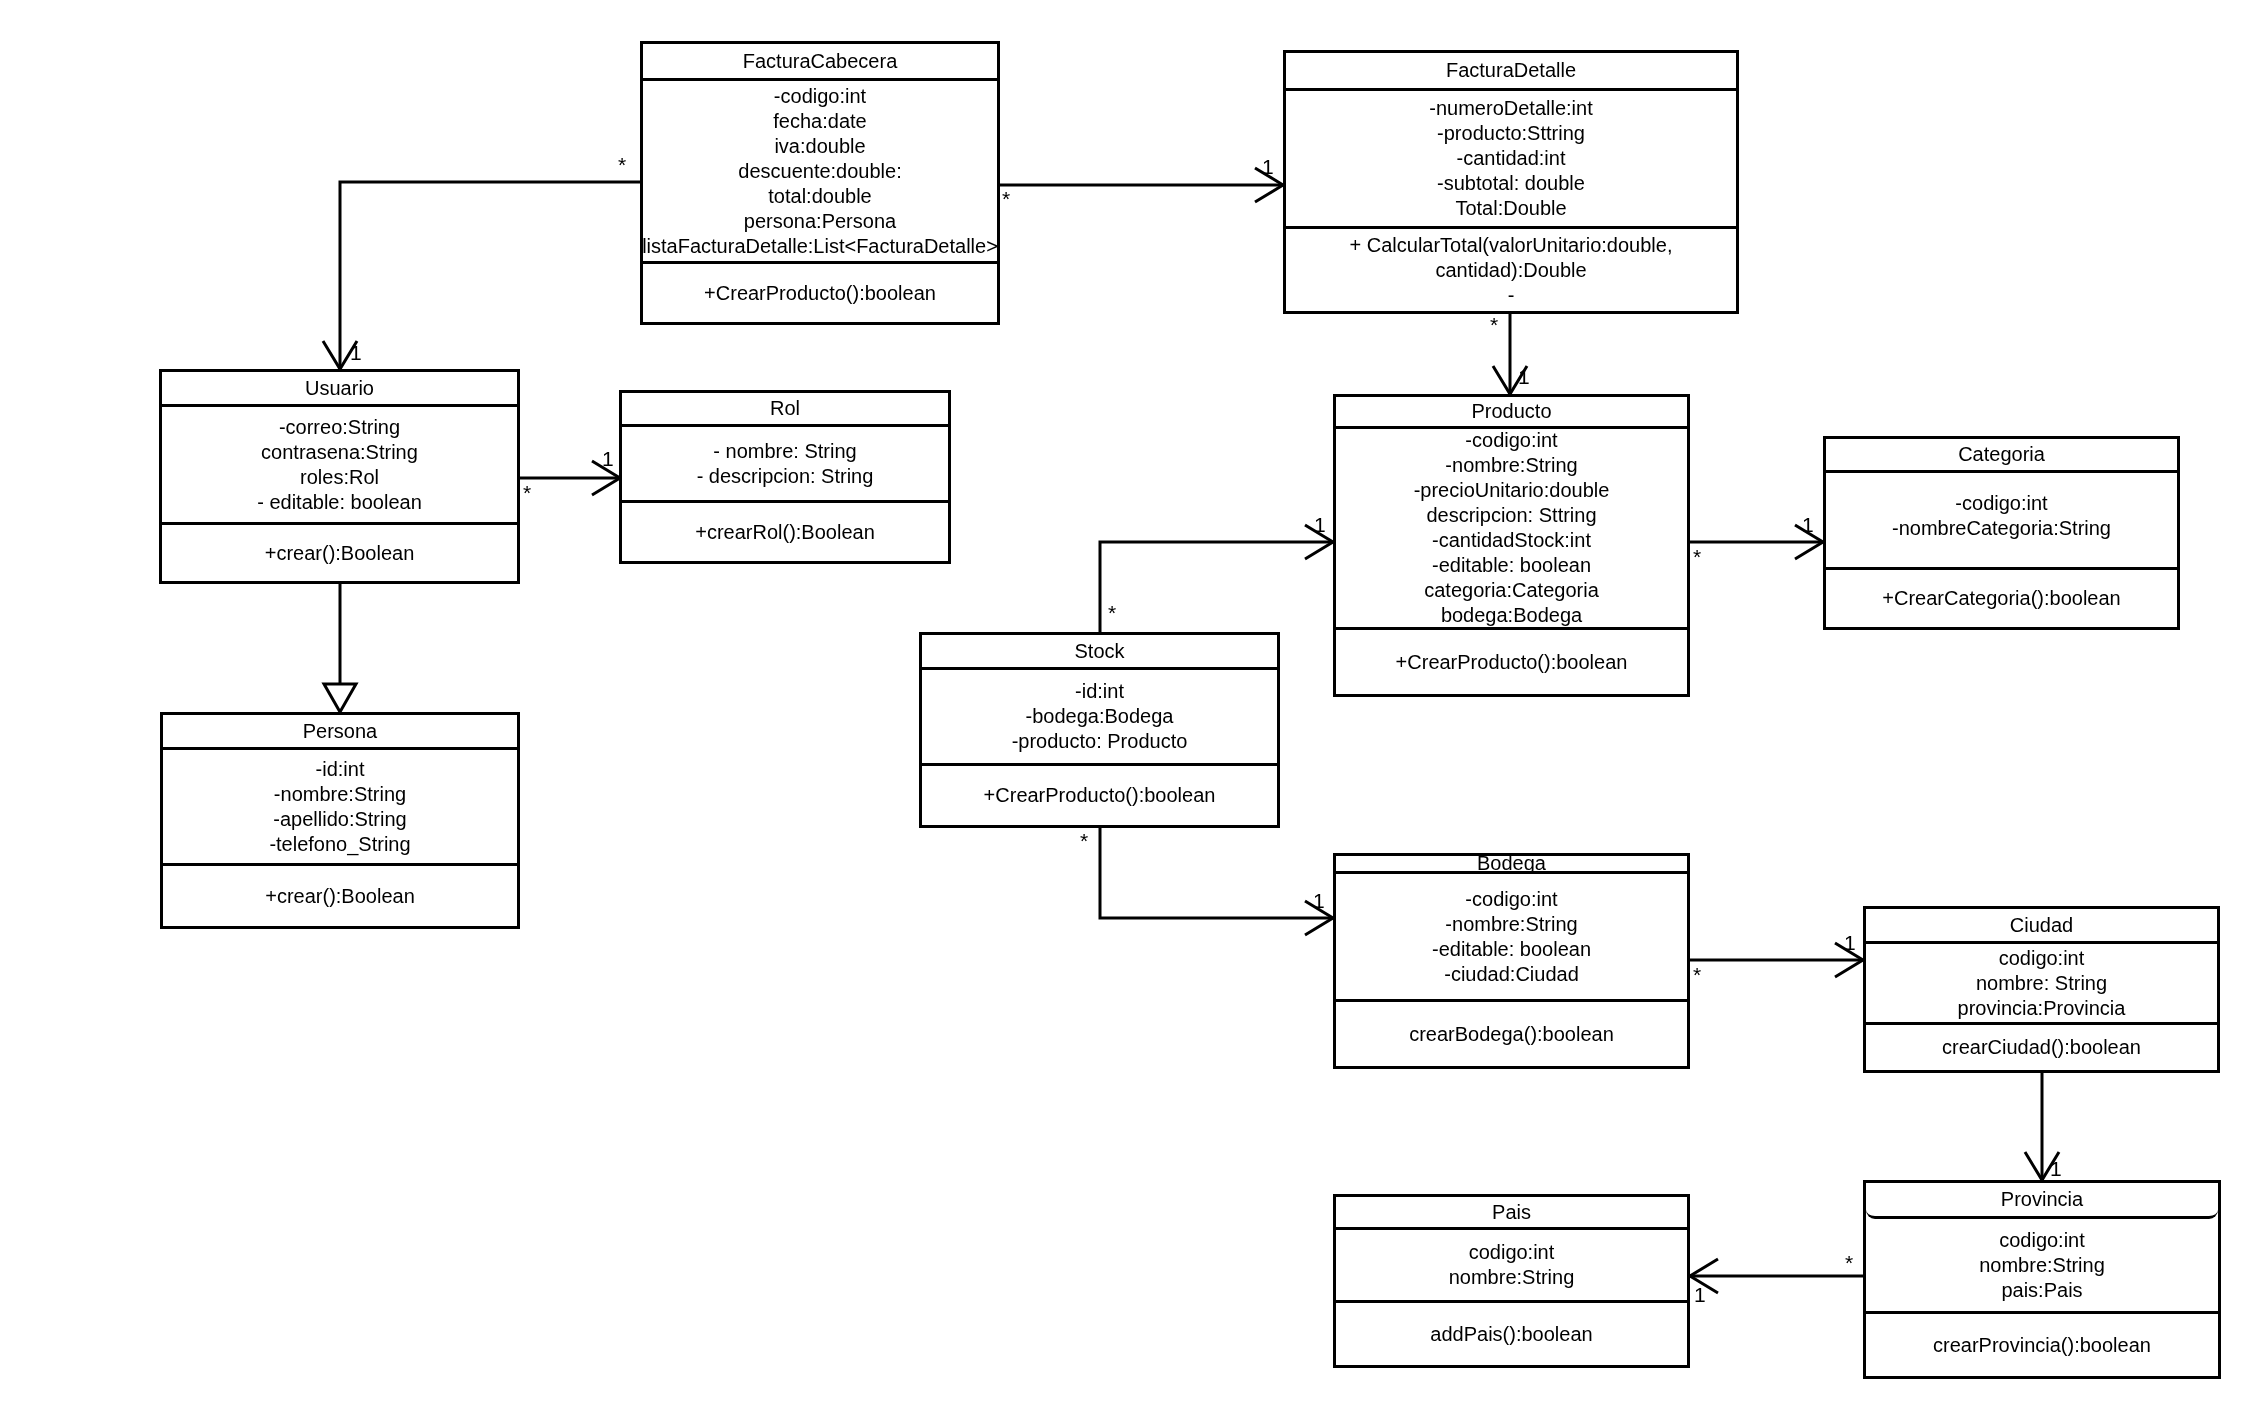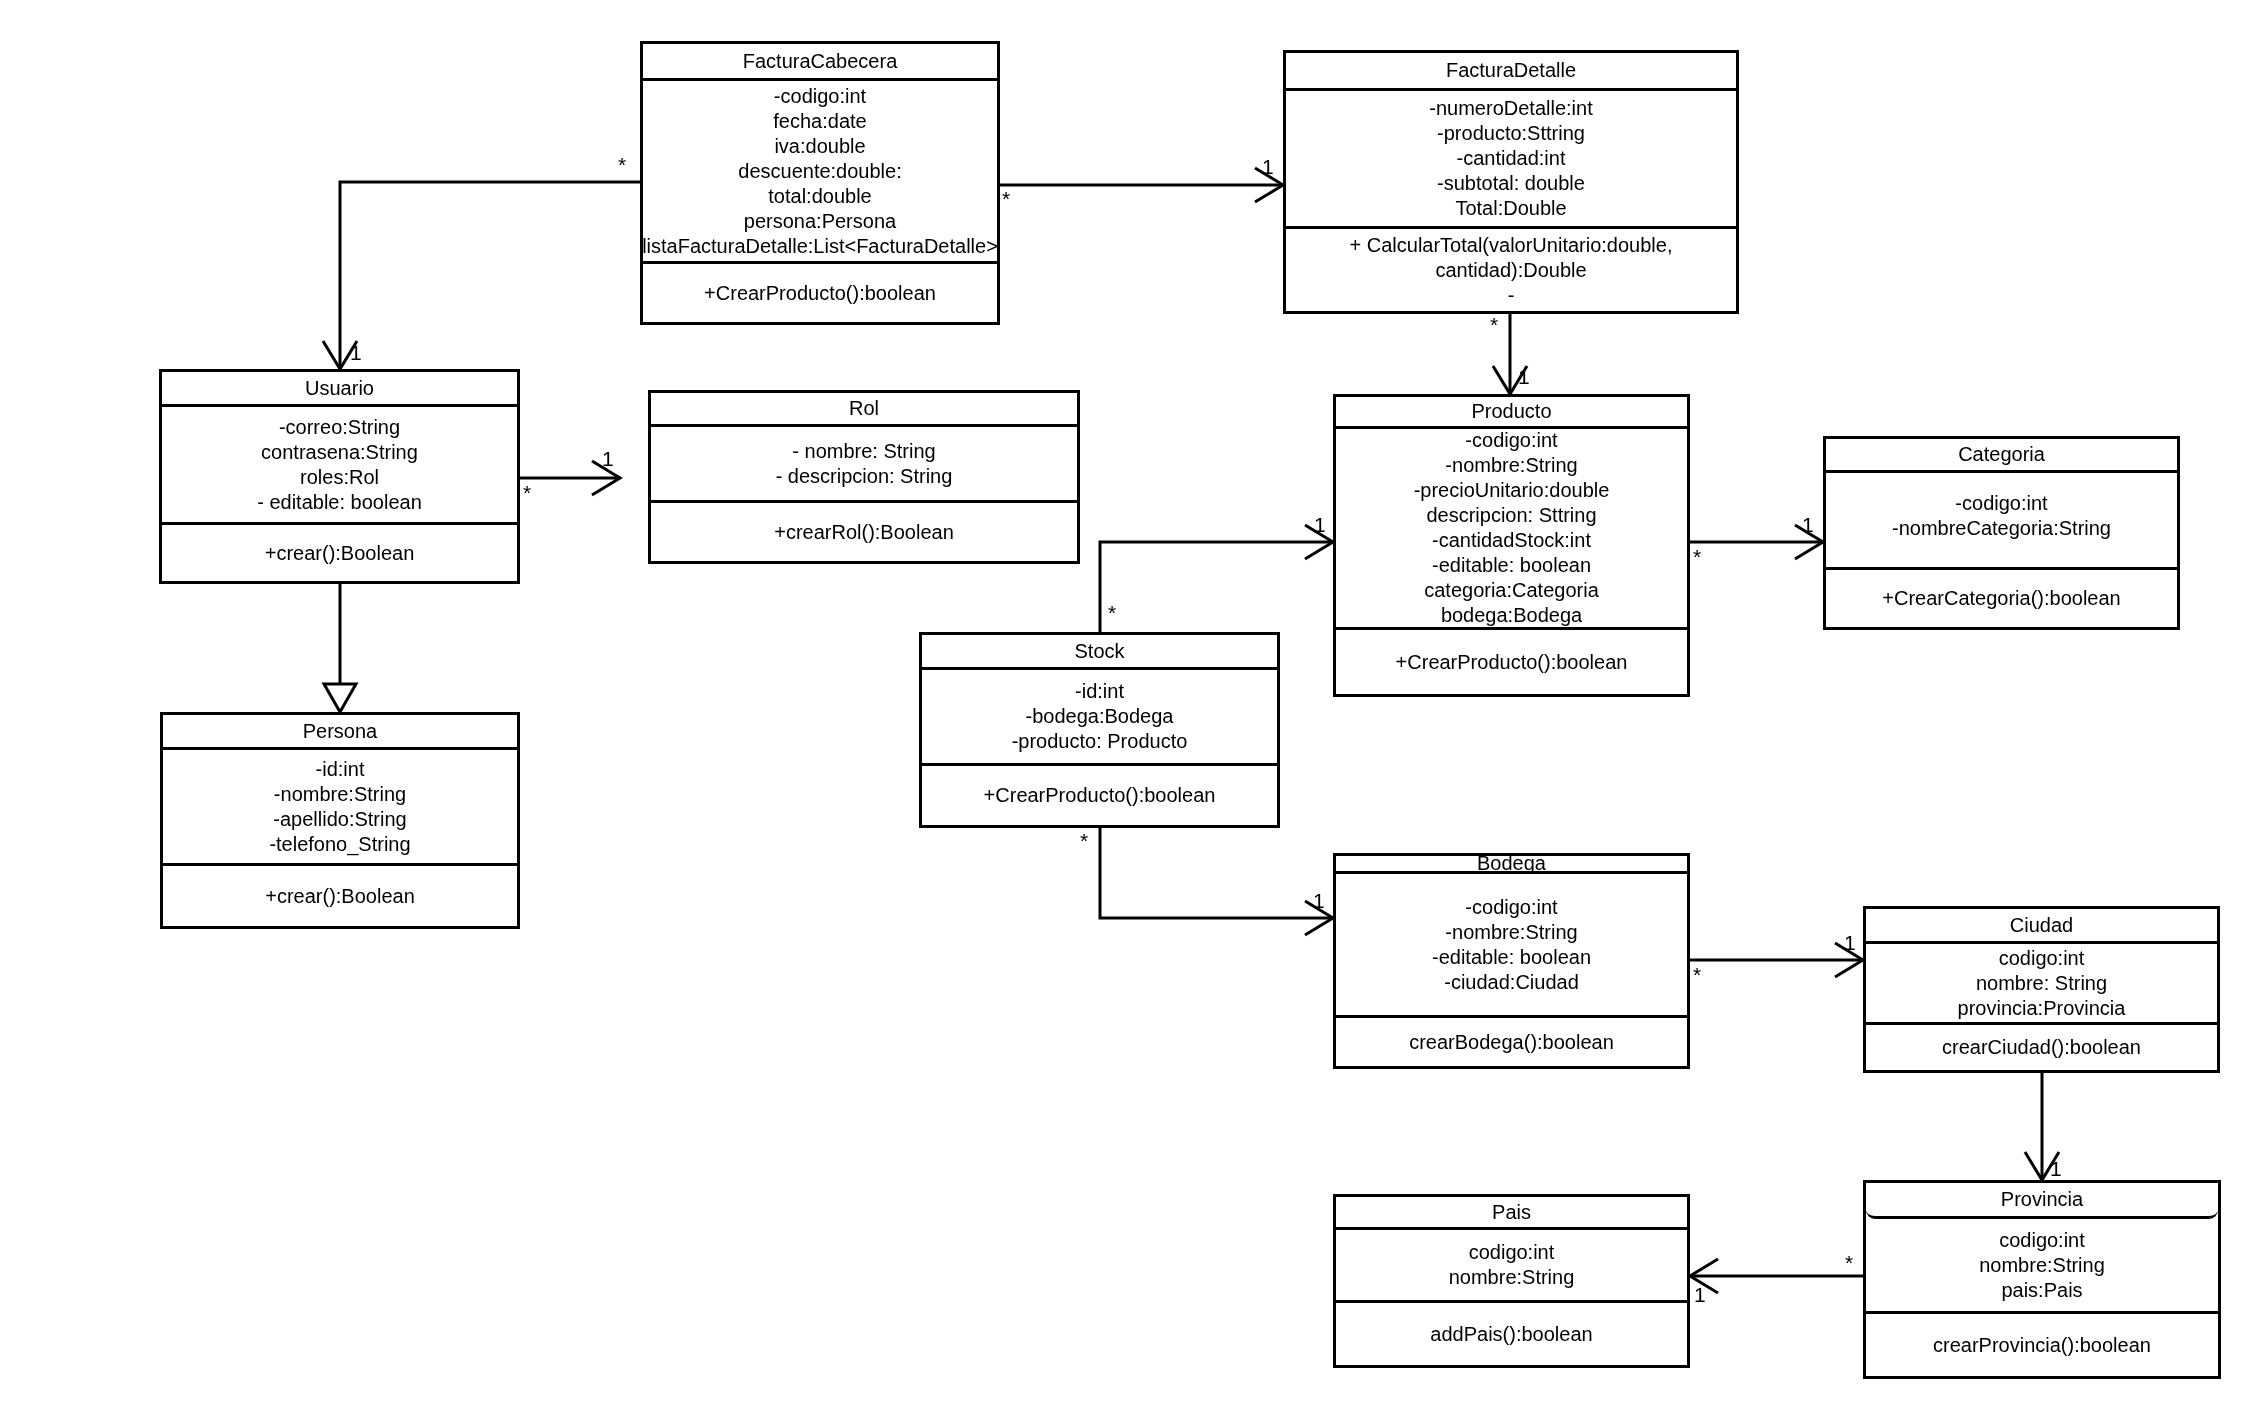--- a/index.html
+++ b/index.html
@@ -160,21 +160,21 @@
       <div>-correo:String</div>
       <div>contrasena:String</div>
       <div>roles:Rol</div>
       <div>- editable: boolean</div>
     </div>
     <div class="uml-methods" style="height:56px;">
       <div>+crear():Boolean</div>
     </div>
   </div>
 
-  <div class="uml-class" style="left:648px;top:390px;width:432px;height:174px;">
+  <div class="uml-class" style="left:619px;top:390px;width:332px;height:174px;">
     <div class="uml-title" style="height:34px;">Rol</div>
     <div class="uml-attrs">
       <div>- nombre: String</div>
       <div>- descripcion: String</div>
     </div>
     <div class="uml-methods" style="height:58px;">
       <div>+crearRol():Boolean</div>
     </div>
   </div>
 
@@ -232,21 +232,21 @@
   </div>
 
   <div class="uml-class" style="left:1333px;top:853px;width:357px;height:216px;">
     <div class="uml-title" style="height:18px;">Bodega</div>
     <div class="uml-attrs">
       <div>-codigo:int</div>
       <div>-nombre:String</div>
       <div>-editable: boolean</div>
       <div>-ciudad:Ciudad</div>
     </div>
-    <div class="uml-methods" style="height:48px;">
+    <div class="uml-methods" style="height:64px;">
       <div>crearBodega():boolean</div>
     </div>
   </div>
 
   <div class="uml-class" style="left:1863px;top:877px;width:357px;height:167px;margin-top:29px;">
     <div class="uml-title" style="height:35px;">Ciudad</div>
     <div class="uml-attrs">
       <div>codigo:int</div>
       <div>nombre: String</div>
       <div>provincia:Provincia</div>

